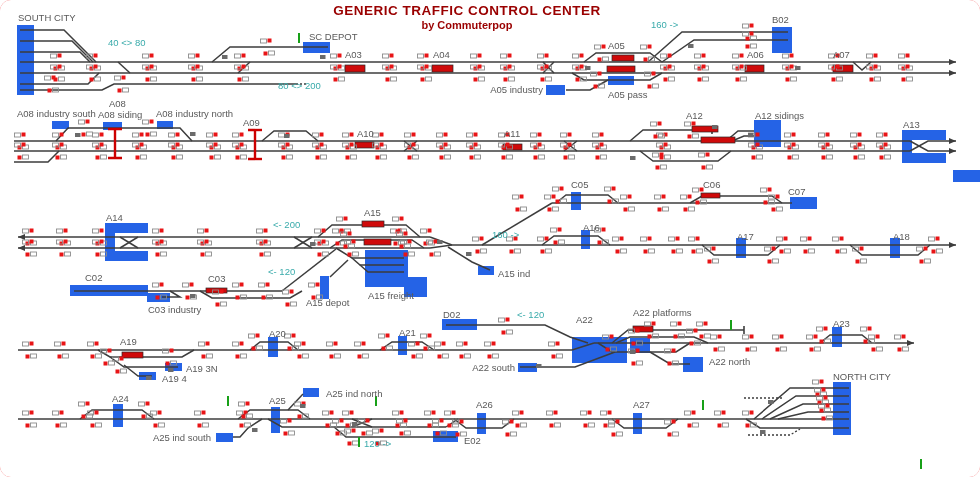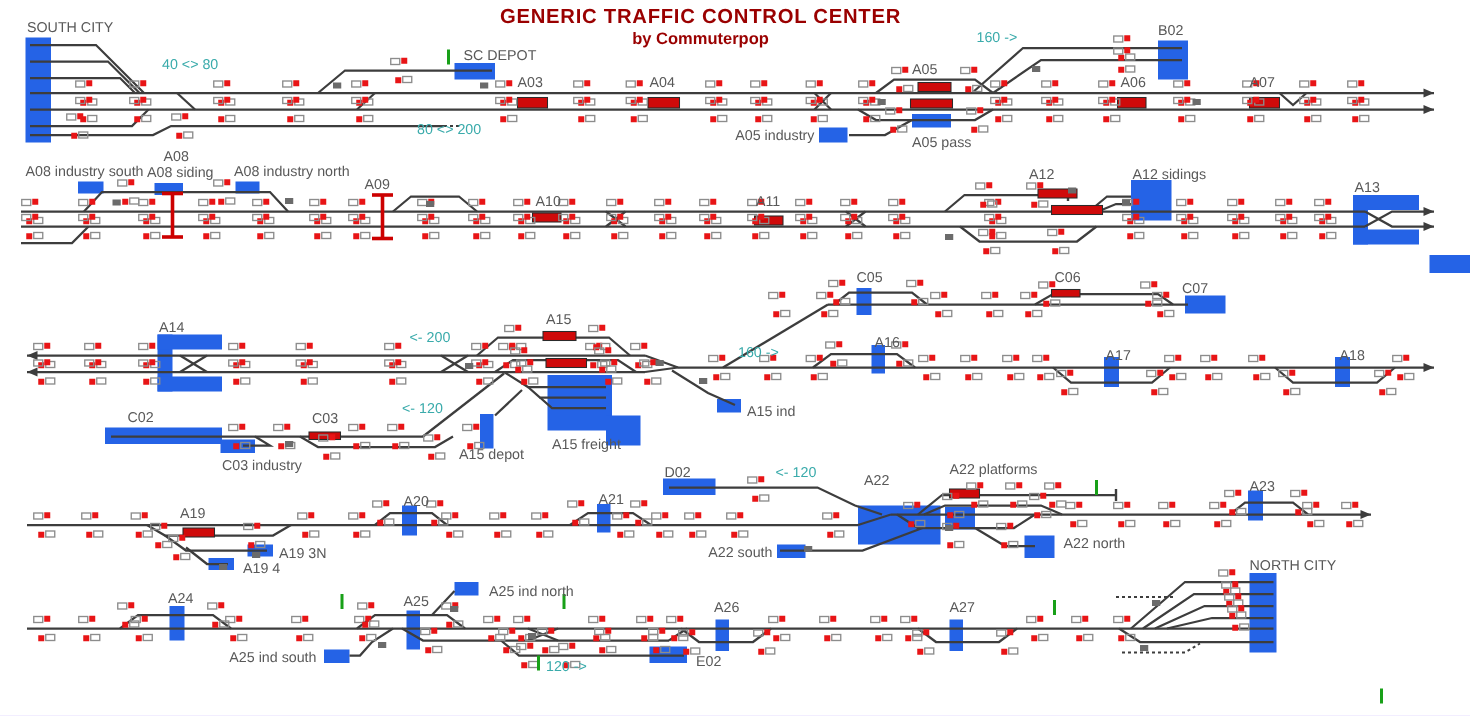--- a/index.html
+++ b/index.html
@@ -1,16 +1,16 @@
 <!DOCTYPE html>
 <html><head>
 <meta charset="utf-8">
 <style>
   html,body{margin:0;padding:0;background:#ffffff;}
-  #stage{position:relative;width:980px;height:477px;background:#c4b5fd;overflow:hidden;}
+  #stage{position:relative;width:980px;height:477px;background:#ef4444;overflow:hidden;border-radius:11px;}
   svg{display:block;}
   text{font-family:"Liberation Sans","DejaVu Sans",sans-serif;}
   .lbl{font-size:9.5px;}
   .ttl{font-size:13.5px;font-weight:bold;letter-spacing:.5px;}
   .sub{font-size:11px;font-weight:bold;}
 </style>
 </head>
 <body>
 
 <div id="stage">

